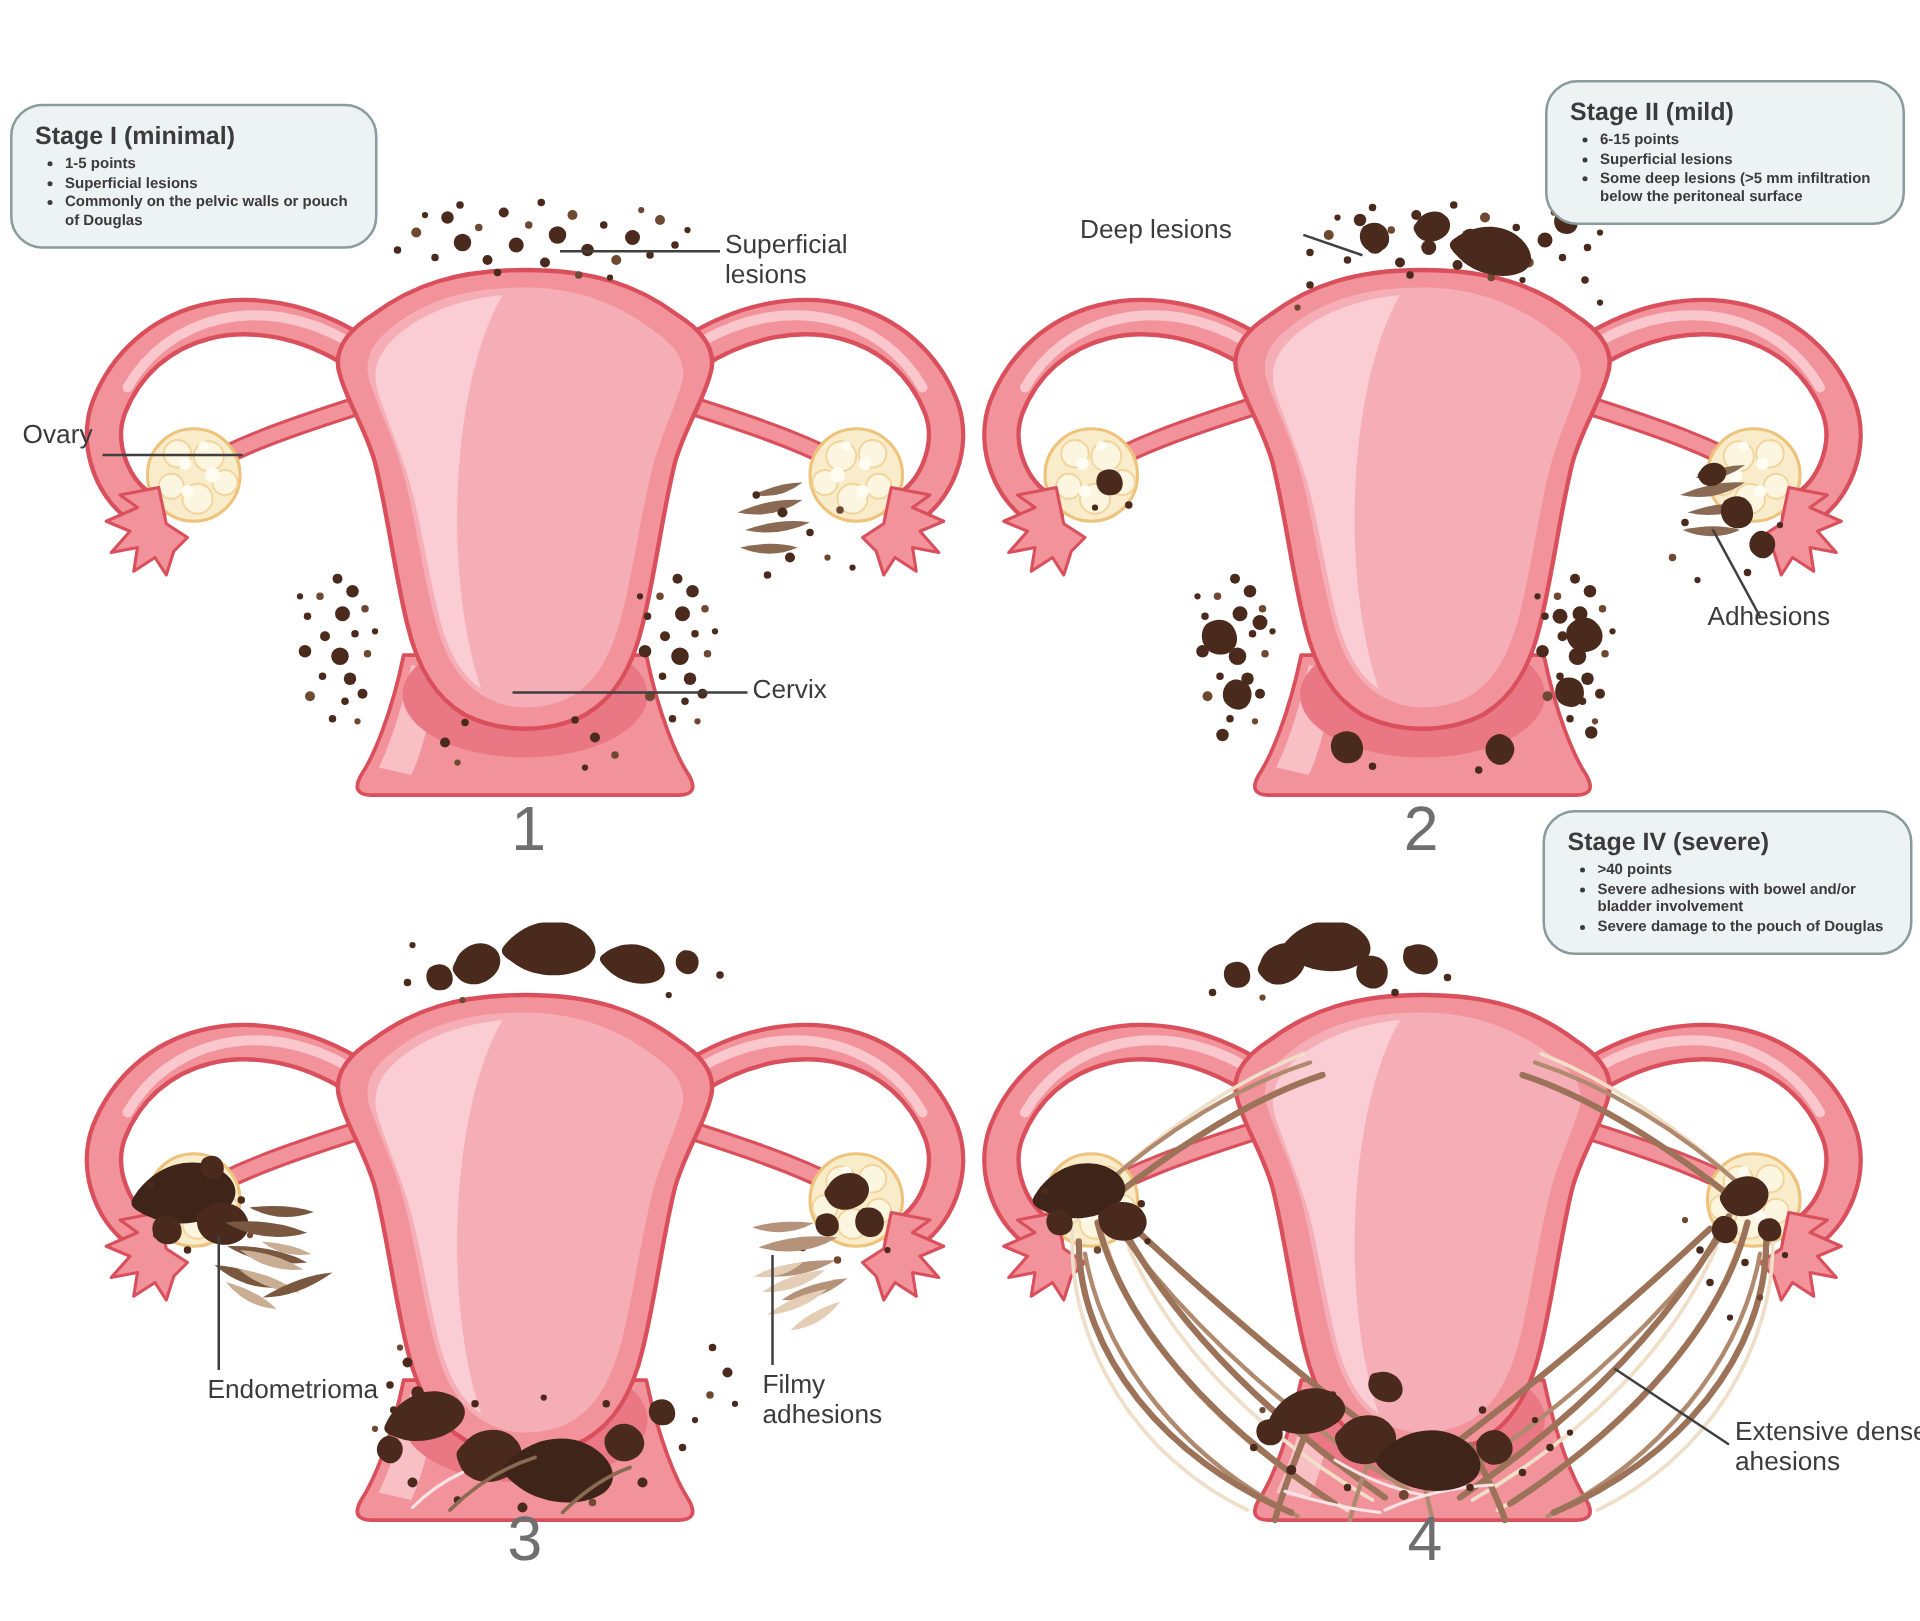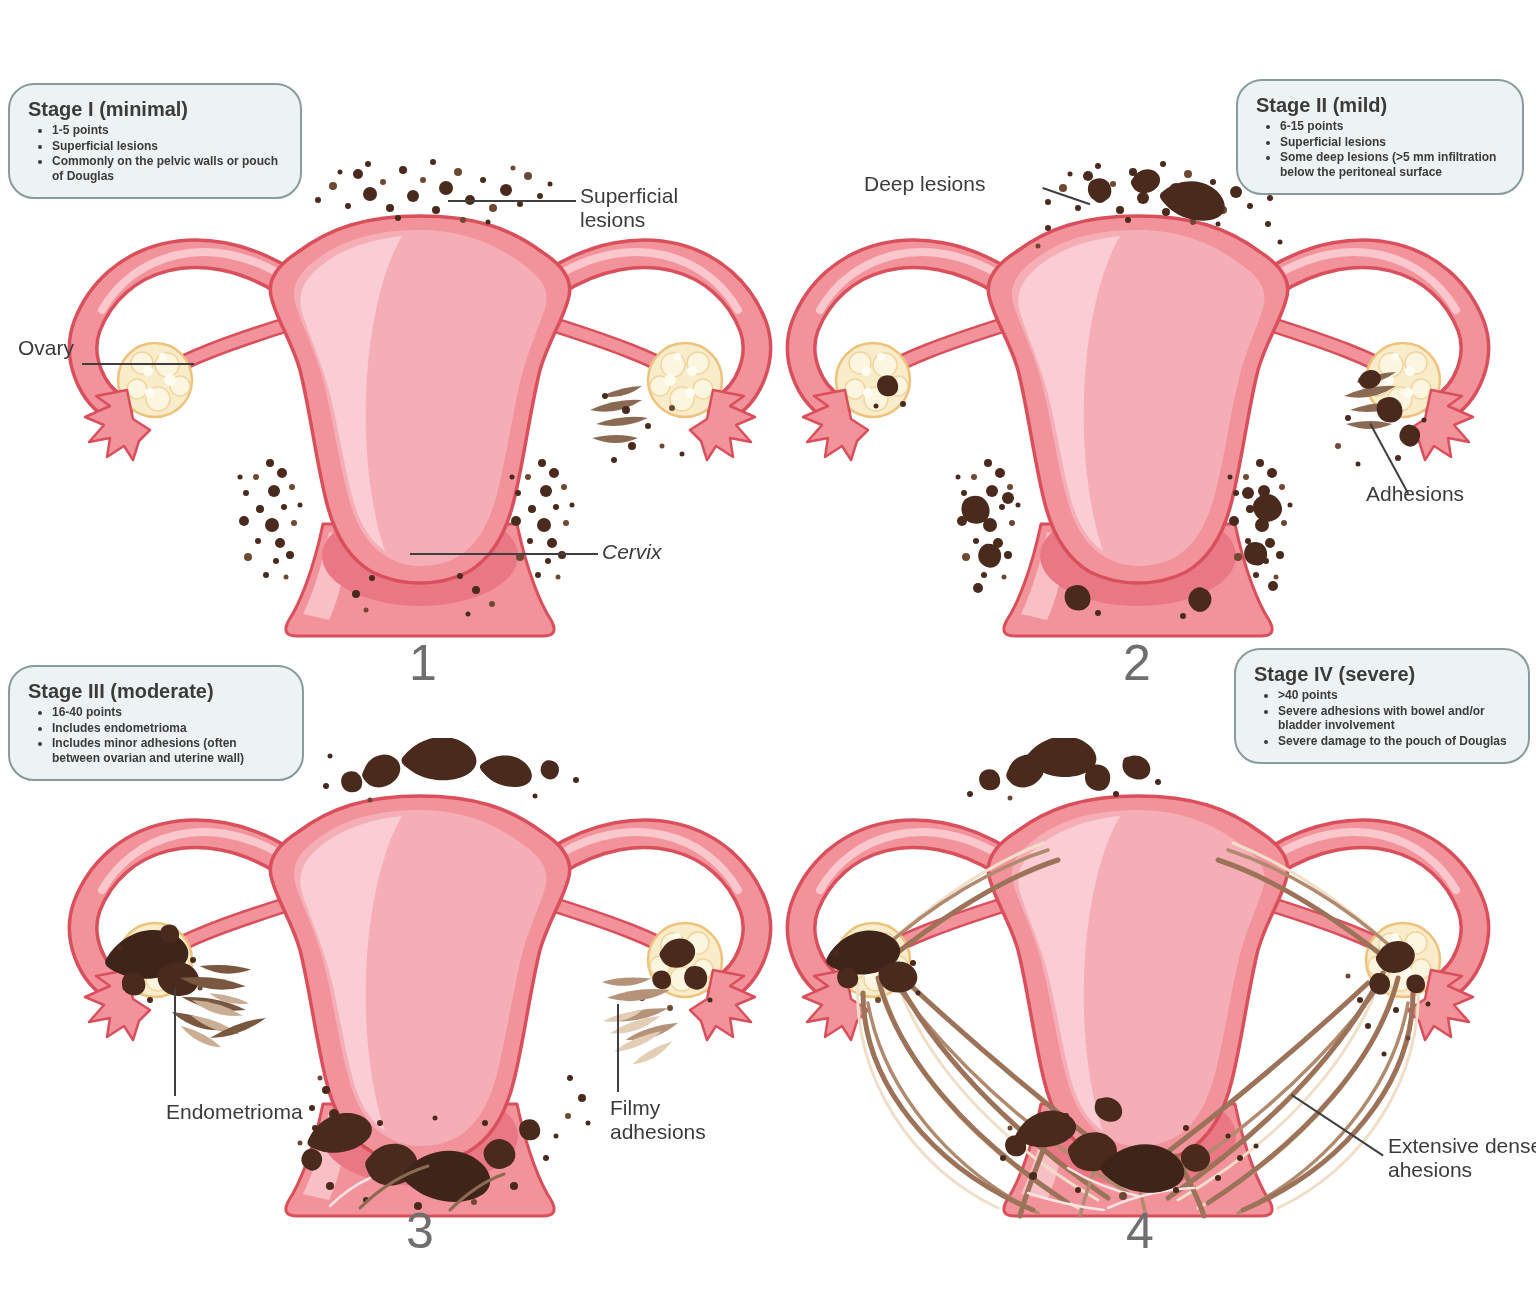--- a/index.html
+++ b/index.html
@@ -166,21 +166,21 @@
       </ul>
     </div>
 
     <div class="leader" style="left:448px;top:200px;width:128px;"></div>
     <div class="lbl" style="left:580px;top:184px;width:115px;">Superficial lesions</div>
 
     <div class="leader" style="left:82px;top:363px;width:112px;"></div>
     <div class="lbl nowrap" style="left:18px;top:336px;">Ovary</div>
 
     <div class="leader" style="left:410px;top:553px;width:188px;"></div>
-    <div class="lbl nowrap" style="left:602px;top:540px;font-style:italic;">Cervix</div>
+    <div class="lbl nowrap" style="left:602px;top:540px;">Cervix</div>
 
     <div class="num" style="left:423px;top:634px;">1</div>
   </div>
 
   <div class="panel">
     <svg class="illus" style="left:748px;top:158px;" width="780" height="500" viewBox="0 0 780 500">
       <use href="#ut-base"></use>
       <g>
         <use href="#dots-top" transform="translate(410,36)"></use>
         <use href="#blob-a" fill="#4A2A1C" transform="translate(398,24) scale(0.9)"></use>
@@ -213,21 +213,21 @@
           <circle class="ld" cx="500" cy="335" r="6"></circle>
         <circle class="ld" cx="230" cy="430" r="5"></circle>
           <circle class="ld" cx="525" cy="428" r="5"></circle>
         <use href="#blob-c" fill="#4A2A1C" transform="translate(330,440) scale(1.1)"></use>
         <use href="#blob-c" fill="#4A2A1C" transform="translate(452,442) rotate(50)"></use>
         <circle class="ld" cx="350" cy="455" r="3"></circle>
           <circle class="ld" cx="435" cy="458" r="3"></circle>
       </g>
     </svg>
 
-    <div class="stagebox" style="left:1236px;top:79px;width:288px;">
+    <div class="stagebox" style="left:1236px;top:64px;width:288px;">
       <h3>Stage II (mild)</h3>
       <ul>
         <li>6-15 points</li>
         <li>Superficial lesions</li>
         <li>Some deep lesions (&gt;5 mm infiltration below the peritoneal surface</li>
       </ul>
     </div>
 
     <div class="leader" style="left:1043px;top:187px;width:50px;transform:rotate(19deg);"></div>
     <div class="lbl nowrap" style="left:864px;top:172px;">Deep lesions</div>
@@ -304,28 +304,20 @@
           <circle class="ld" cx="552" cy="360" r="4"></circle>
         <circle class="lm" cx="538" cy="378" r="3"></circle>
           <circle class="ld" cx="558" cy="385" r="2.5"></circle>
         <circle class="ld" cx="296" cy="352" r="4"></circle>
           <circle class="ld" cx="282" cy="370" r="3"></circle>
         <circle class="ld" cx="304" cy="376" r="5"></circle>
           <circle class="lm" cx="290" cy="340" r="2.5"></circle>
       </g>
     </svg>
 
-    <div class="stagebox" style="left:8px;top:665px;width:296px;">
-      <h3>Stage III (moderate)</h3>
-      <ul>
-        <li>16-40 points</li>
-        <li>Includes endometrioma</li>
-        <li>Includes minor adhesions (often between ovarian and uterine wall)</li>
-      </ul>
-    </div>
 
     <div class="leader v" style="left:174px;top:988px;height:108px;"></div>
     <div class="lbl nowrap" style="left:166px;top:1100px;">Endometrioma</div>
 
     <div class="leader v" style="left:617px;top:1004px;height:88px;"></div>
     <div class="lbl" style="left:610px;top:1096px;width:100px;">Filmy adhesions</div>
 
     <div class="num" style="left:420px;top:1202px;">3</div>
   </div>
 

